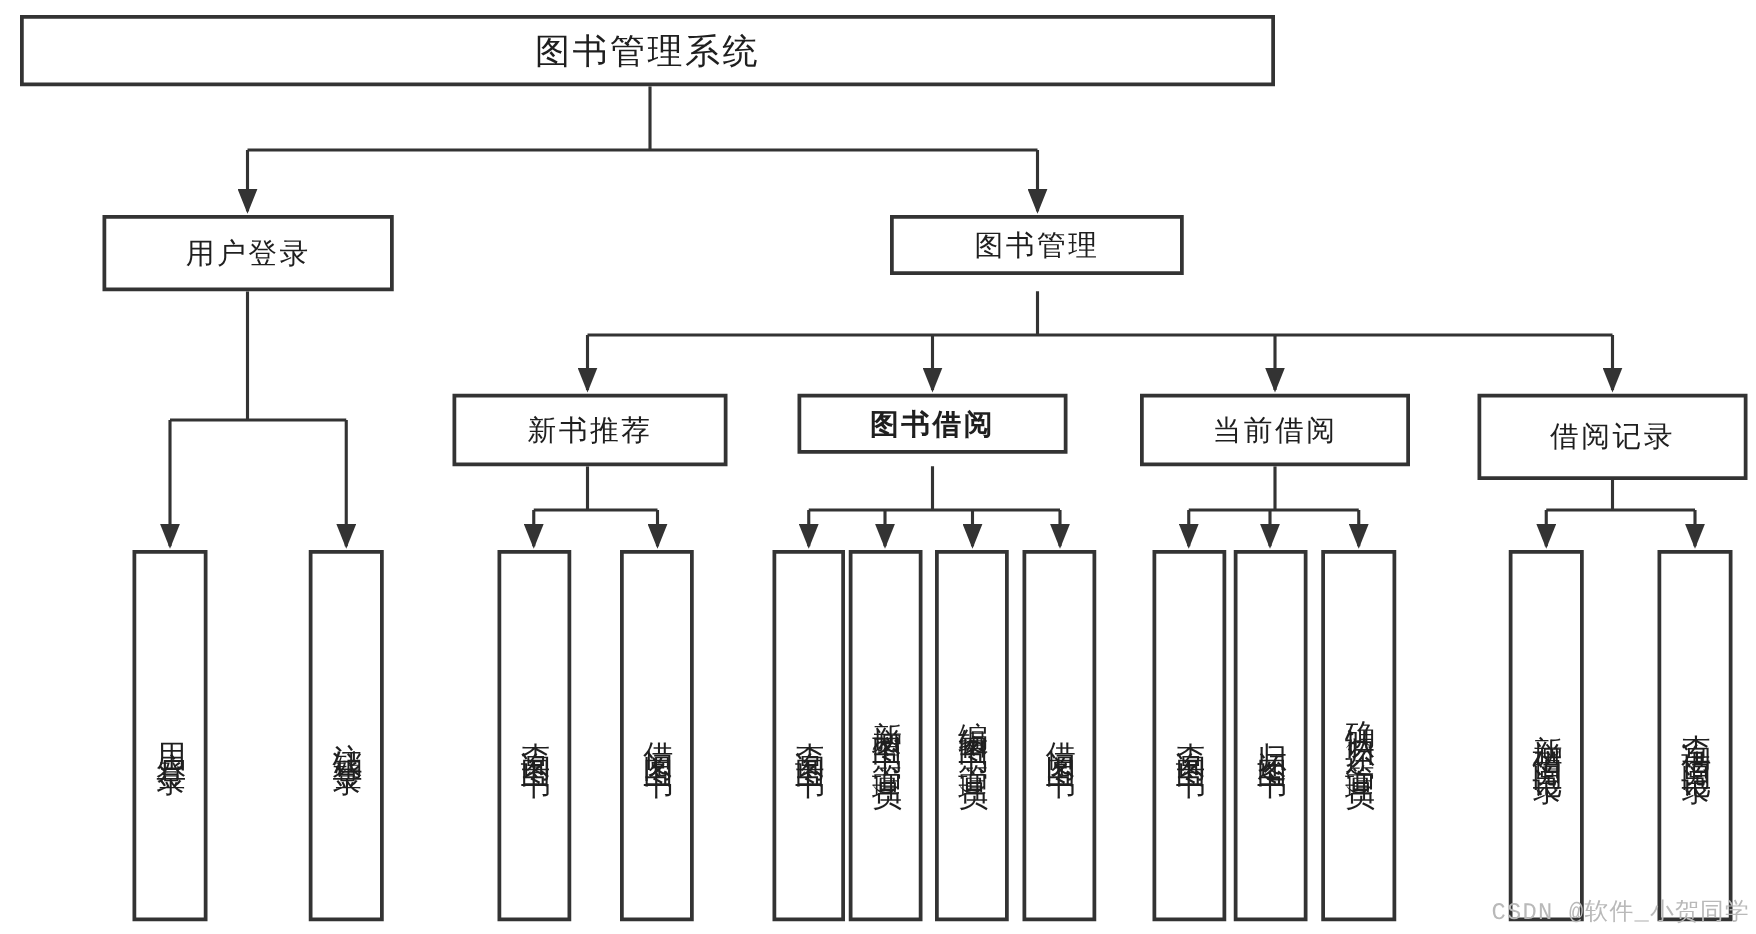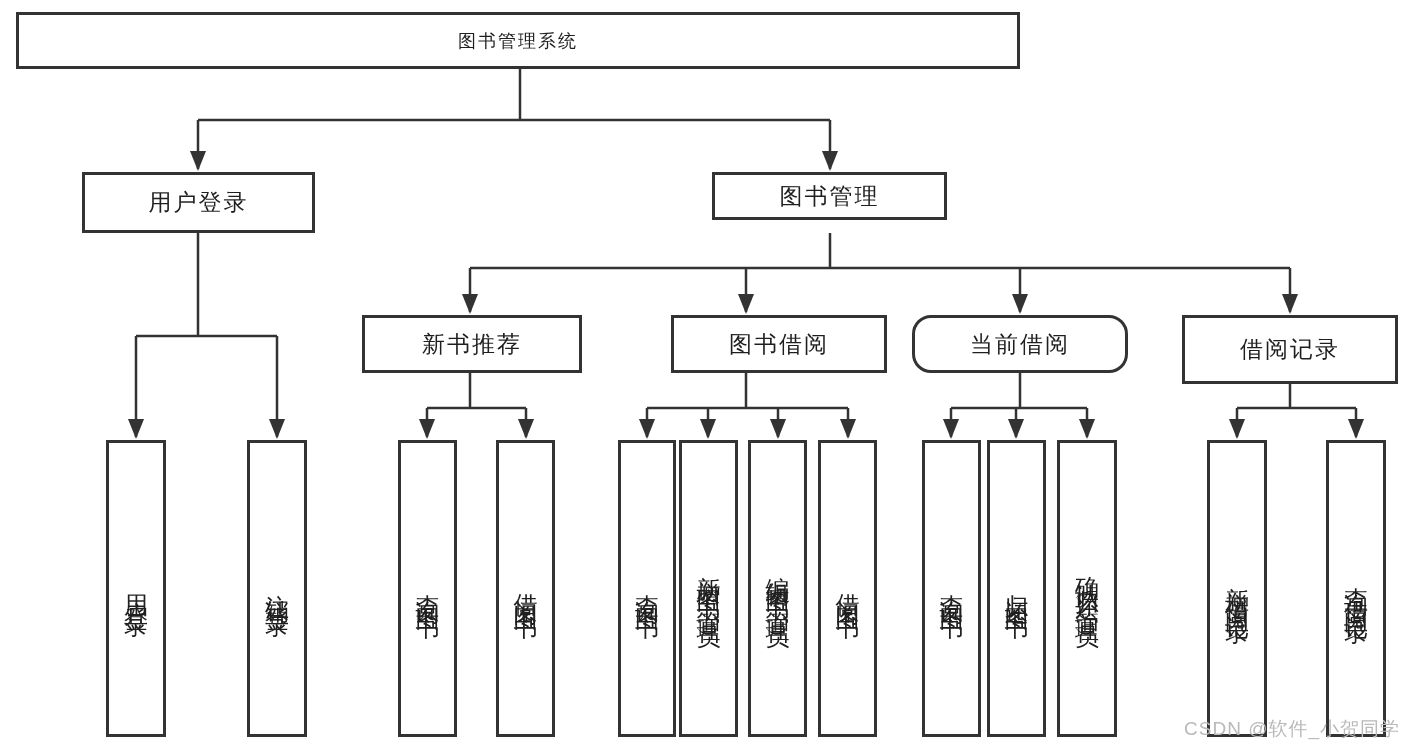--- a/index.html
+++ b/index.html
@@ -19,36 +19,37 @@
     box-sizing: border-box;
     border: 3px solid #333333;
     background: #ffffff;
     color: #1f1f1f;
     display: flex;
     align-items: center;
     justify-content: center;
     text-align: center;
   }
   .h { font-size: 23px; letter-spacing: 2px; white-space: nowrap; }
-  .h.root { font-size: 18px; }
+  .h.root { font-size: 28px; }
   .v {
     writing-mode: vertical-rl;
     text-orientation: mixed;
     font-size: 24px;
     letter-spacing: 7px;
     line-height: 1;
   }
   .watermark {
     position: absolute;
     right: 5px;
     bottom: 5px;
     font-size: 19px;
     color: #b9b9b9;
     letter-spacing: 1px;
     white-space: nowrap;
+    font-family: Liberation Mono, monospace;
   }
 </style>
 </head>
 <body>
 
 <div class="stage">
 
   <svg class="wires" viewBox="0 0 1405 747" xmlns="http://www.w3.org/2000/svg">
     <defs>
       <marker id="arrow" markerUnits="userSpaceOnUse" markerWidth="20" markerHeight="16" refX="18" refY="8" orient="auto">
@@ -103,22 +104,22 @@
       <line x1="1356" y1="408" x2="1356" y2="437" marker-end="url(#arrow)"></line>
     </g>
   </svg>
 
   <div class="node h root" style="left:16px; top:12px; width:1004px; height:57px;">图书管理系统</div>
 
   <div class="node h" style="left:82px; top:172px; width:233px; height:61px;">用户登录</div>
   <div class="node h" style="left:712px; top:172px; width:235px; height:48px;">图书管理</div>
 
   <div class="node h" style="left:362px; top:315px; width:220px; height:58px;">新书推荐</div>
-  <div class="node h" style="left:671px; top:315px; width:216px; height:58px;">图书借阅</div>
-  <div class="node h" style="left:912px; top:315px; width:216px; height:58px;border-radius:19px;">当前借阅</div>
+  <div class="node h" style="left:638px; top:315px; width:216px; height:48px;font-weight:bold;">图书借阅</div>
+  <div class="node h" style="left:912px; top:315px; width:216px; height:58px;">当前借阅</div>
   <div class="node h" style="left:1182px; top:315px; width:216px; height:69px;">借阅记录</div>
 
   <div class="node v" style="left:106px; top:440px; width:60px; height:297px;">用户登录</div>
   <div class="node v" style="left:247px; top:440px; width:60px; height:297px;">注销登录</div>
 
   <div class="node v" style="left:398px; top:440px; width:59px; height:297px;">查询图书</div>
   <div class="node v" style="left:496px; top:440px; width:59px; height:297px;">借阅图书</div>
 
   <div class="node v" style="left:618px; top:440px; width:58px; height:297px;">查询图书</div>
   <div class="node v" style="left:679px; top:440px; width:59px; height:297px;">新增图书（管理员）</div>

